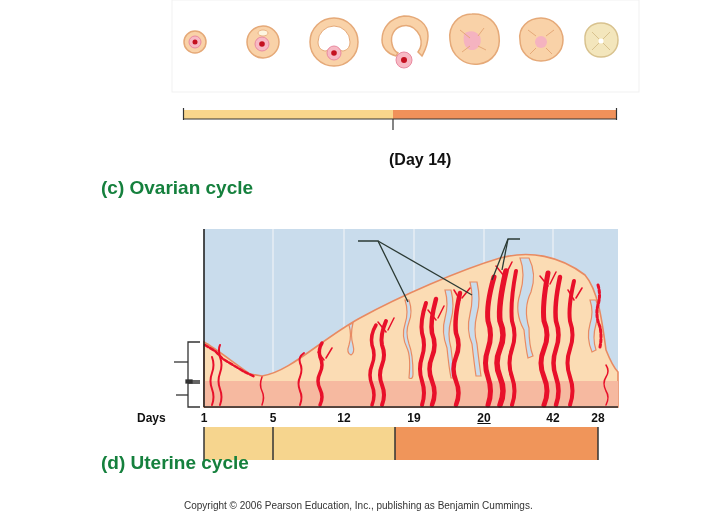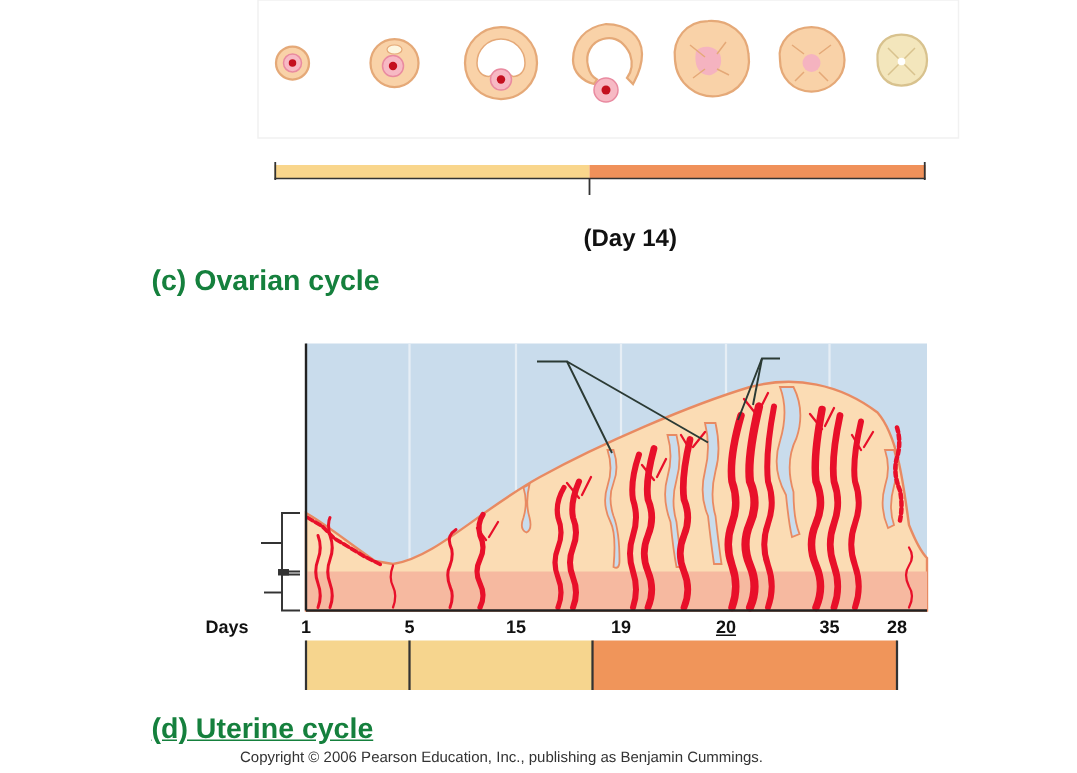--- a/index.html
+++ b/index.html
@@ -145,22 +145,22 @@
 
 <div class="abs label-bold" style="left:369px; top:151px; font-size:16px;margin-left:20px;">(Day 14)</div>
 
 <div class="abs section-title" style="left:101px; top:177px;">(c)  Ovarian cycle</div>
 
 <div class="abs label-bold" style="left:137px; top:411px; font-size:12px;text-align:center;">Days</div>
 
 <div>
   <span class="axis-tick" style="left:204px; top:411px;">1</span>
   <span class="axis-tick" style="left:273px; top:411px;">5</span>
-  <span class="axis-tick" style="left:344px; top:411px;">15</span>
+  <span class="axis-tick" style="left:344px; top:411px;">12</span>
   <span class="axis-tick" style="left:414px; top:411px;">19</span>
   <span class="axis-tick" style="left:484px; top:411px;text-decoration:underline;">20</span>
-  <span class="axis-tick" style="left:553px; top:411px;">35</span>
+  <span class="axis-tick" style="left:553px; top:411px;">42</span>
   <span class="axis-tick" style="left:598px; top:411px;text-align:right;">28</span>
 </div>
 
-<div class="abs section-title" style="left:101px; top:476px;text-decoration:underline;">(d)  Uterine cycle</div>
+<div class="abs section-title" style="left:101px; top:452px;">(d)  Uterine cycle</div>
 
-<div class="abs copyright" style="left:160px; top:500px;">Copyright © 2006 Pearson Education, Inc., publishing as Benjamin Cummings.</div>
+<div class="abs copyright" style="left:184px; top:500px;">Copyright © 2006 Pearson Education, Inc., publishing as Benjamin Cummings.</div>
 
 </body></html>

